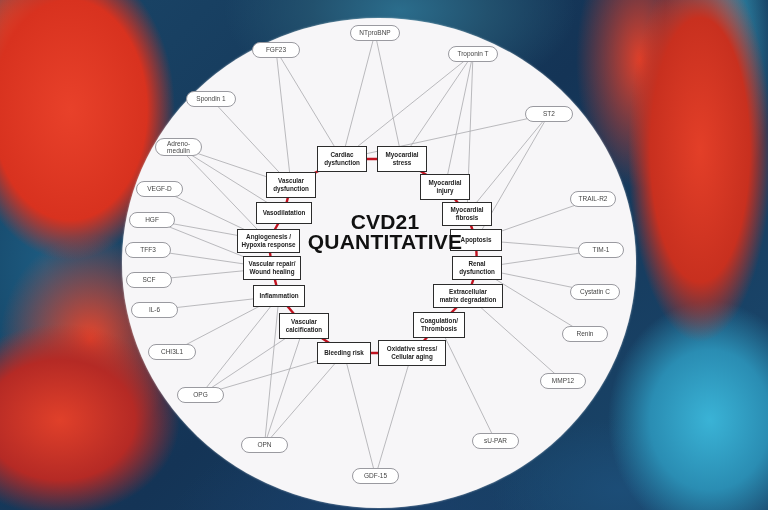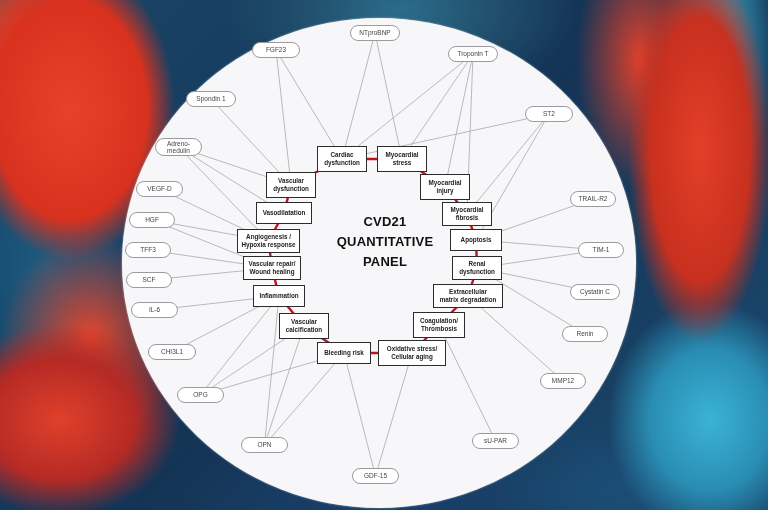--- a/index.html
+++ b/index.html
@@ -28,21 +28,21 @@
   .panel {
     position: absolute; left: 122px; top: 18px; width: 514px; height: 490px;
     border-radius: 50%; background: #f7f6f8;
     box-shadow: 0 0 2px rgba(255,255,255,0.6);
   }
   svg.net { position: absolute; left: 0; top: 0; width: 768px; height: 510px; }
   .edge { stroke: #a9a9ad; stroke-width: 0.8; fill: none; }
   .ring { stroke: #c0121f; stroke-width: 2.4; fill: none; }
   .center-title {
     position: absolute; left: 290px; top: 212px; width: 190px;
-    text-align: center; font-weight: bold; font-size: 13px; line-height: 20px;
+    text-align: center; font-weight: bold; font-size: 21px; line-height: 20px;
     color: #111; letter-spacing: 0.2px;
   }
   .center-title span { display: block; }
   .proc {
     position: absolute; background: #fff; border: 1px solid #2c2c2c;
     font-size: 6.3px; font-weight: bold; color: #222; text-align: center;
     display: flex; align-items: center; justify-content: center;
     line-height: 8px; box-sizing: border-box; padding: 0 2px;
     white-space: pre-line;
   }
@@ -171,14 +171,13 @@
     <div class="pill" style="left: 540px; top: 373px; width: 46px; height: 16px; border-color: rgb(154, 154, 160);">MMP12</div>
     <div class="pill" style="left: 177px; top: 387px; width: 47px; height: 16px; border-color: rgb(154, 154, 160);">OPG</div>
     <div class="pill" style="left: 472px; top: 433px; width: 47px; height: 16px; border-color: rgb(154, 154, 160);">sU-PAR</div>
     <div class="pill" style="left: 241px; top: 437px; width: 47px; height: 16px; border-color: rgb(154, 154, 160);">OPN</div>
     <div class="pill" style="left: 352px; top: 468px; width: 47px; height: 16px; border-color: rgb(154, 154, 160);">GDF-15</div>
   </div>
 
 <div class="center-title">
   <span>CVD21</span>
   <span>QUANTITATIVE</span>
-  <span>PANEL</span>
 </div>
 
 </body></html>

